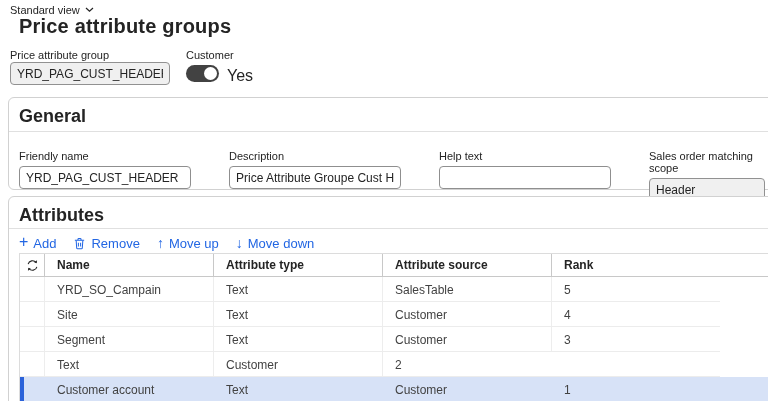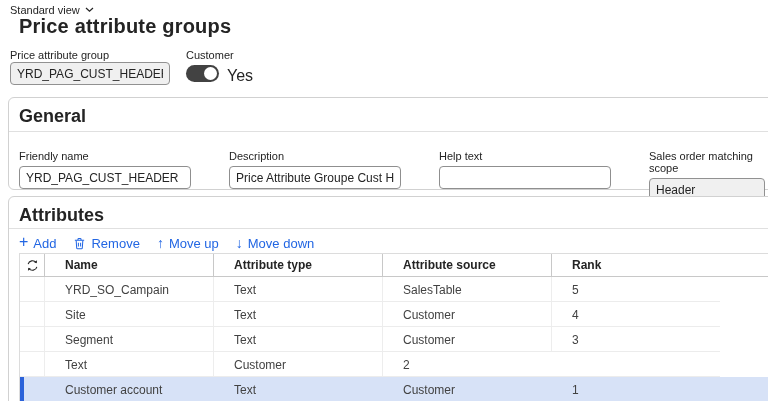--- a/index.html
+++ b/index.html
@@ -61,21 +61,21 @@
   .grid{position:absolute;left:10px;right:0;top:56px;border-left:1px solid #DCDCDC;}
   .grid-header{display:flex;height:24px;border-top:1px solid #DCDCDC;border-bottom:1px solid #C8C8C8;
     align-items:center;font-size:12px;font-weight:700;}
   .grid-row{display:flex;height:25px;align-items:center;font-size:12px;color:#424242;position:relative;cursor:pointer;}
   .grid-row::after{content:"";position:absolute;left:0;bottom:0;width:700px;height:1px;background:#ECECEC;}
   .grid-row.selected{background:var(--selected-row-bg);}
   .grid-row.selected::after{display:none;}
   .grid-row.selected::before{content:"";position:absolute;left:0;top:0;bottom:0;width:4px;
     background:var(--selection-bar);}
   .c-icon{width:24px;display:flex;align-items:center;justify-content:center;align-self:stretch;}
-  .c-name,.c-type,.c-source,.c-rank{width:169px;padding-left:20px;align-self:stretch;
+  .c-name,.c-type,.c-source,.c-rank{width:169px;padding-left:12px;align-self:stretch;
     display:flex;align-items:center;white-space:nowrap;overflow:hidden;}
   .grid-header .c-name,.grid-header .c-type,.grid-header .c-source,.grid-header .c-rank{
     border-left:1px solid #C8C8C8;}
   .grid-row .c-name,.grid-row .c-type,.grid-row .c-source,.grid-row .c-rank{
     border-left:1px solid #EDEDED;}
   .grid-row.selected .c-name,.grid-row.selected .c-type,
   .grid-row.selected .c-source,.grid-row.selected .c-rank{border-left-color:transparent;}
   .c-fill{flex:1;}
   svg{display:block;}
 </style>

